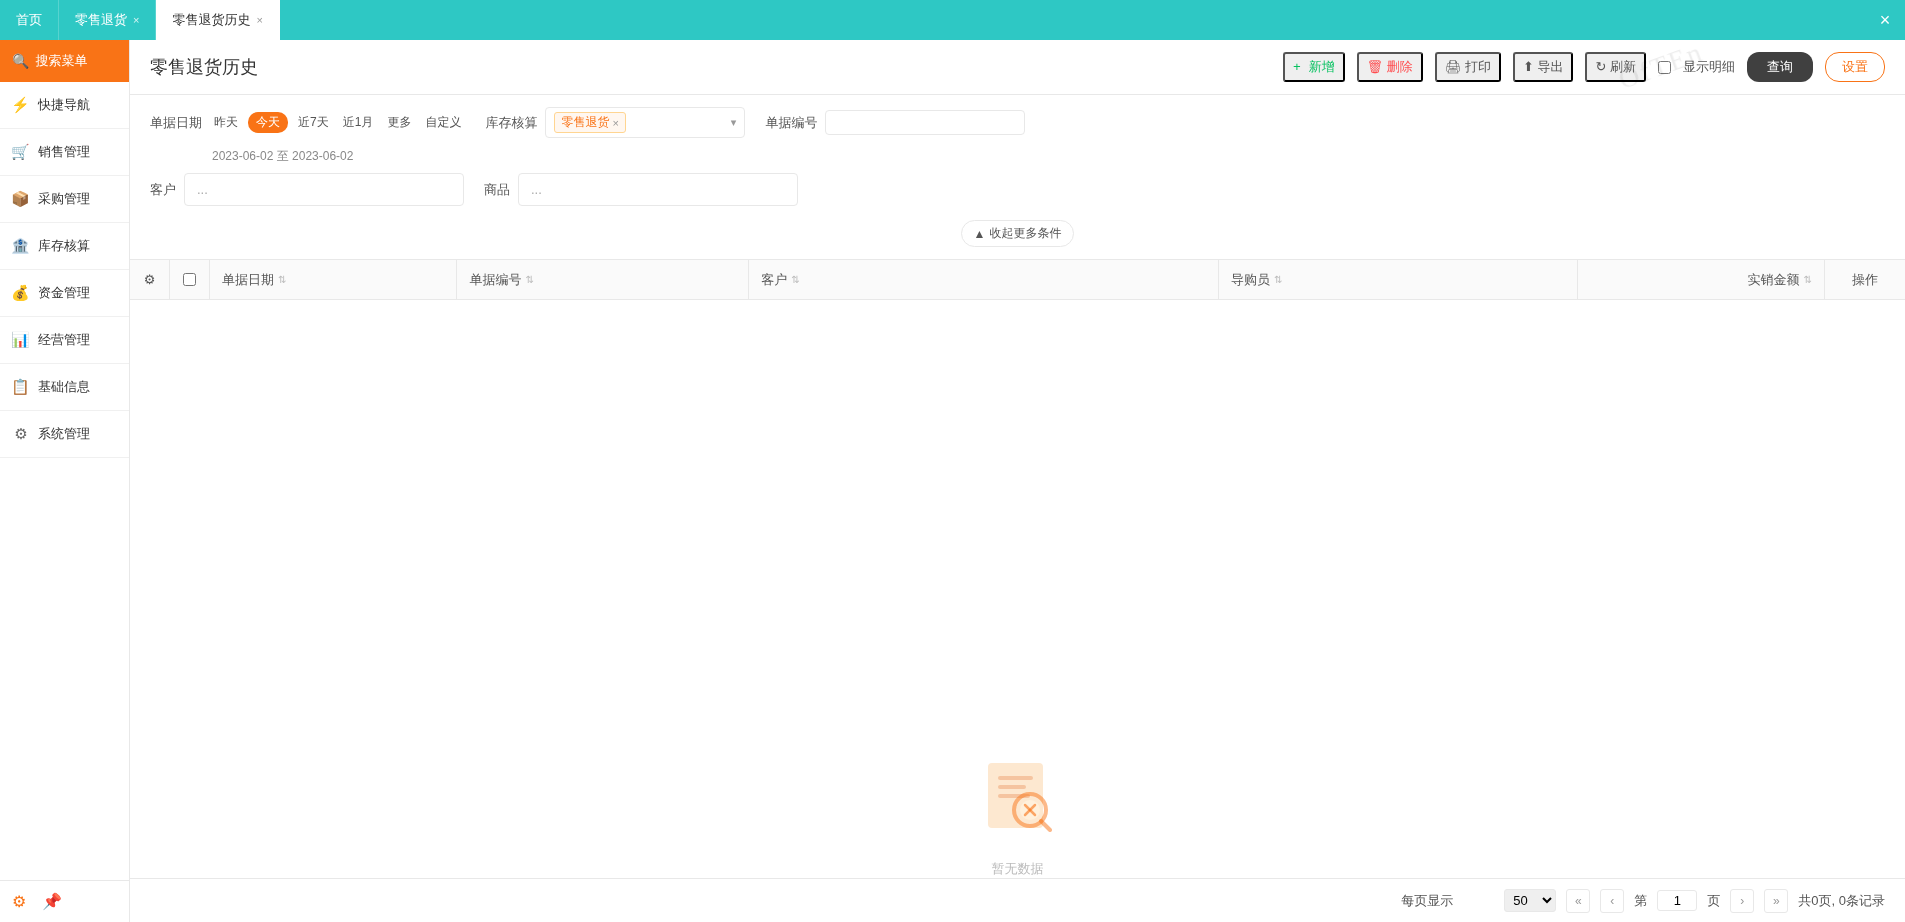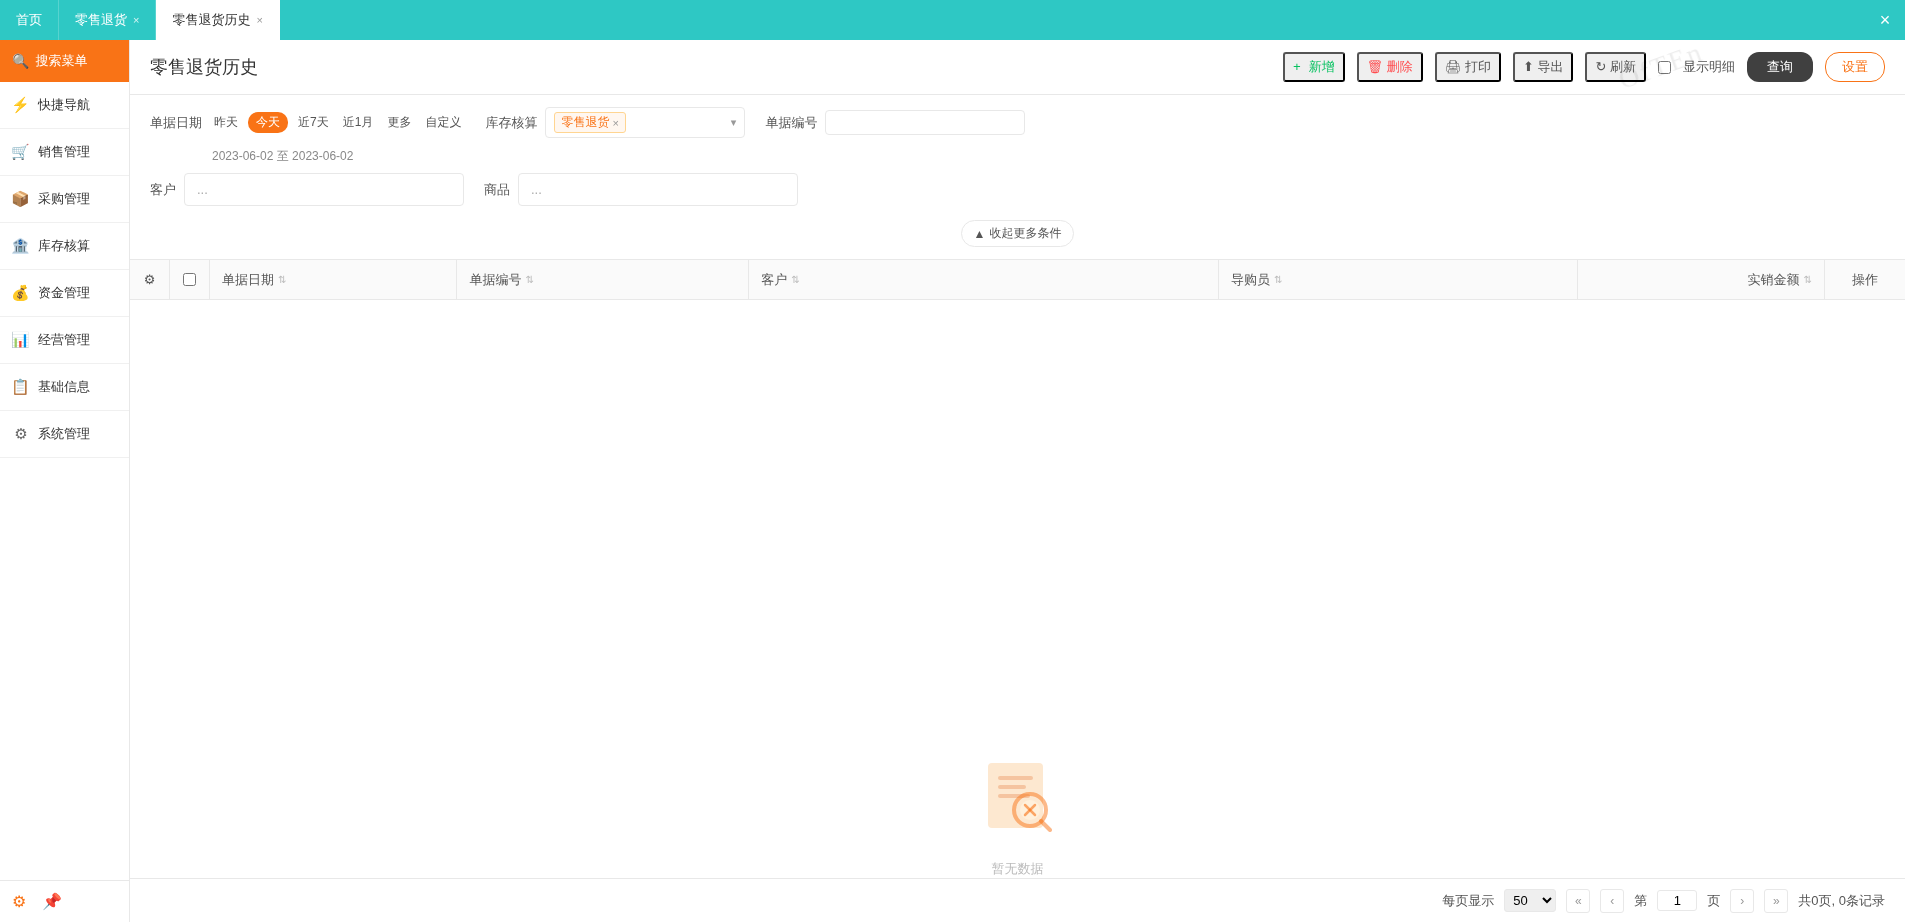--- a/index.html
+++ b/index.html
@@ -367,20 +367,21 @@
       flex-shrink: 0;
       font-size: 13px;
       color: #555;
     }
     .pagination-select {
       border: 1px solid #e8e8e8;
       border-radius: 3px;
       padding: 2px 4px;
       font-size: 13px;
       cursor: pointer;
+      margin-left: 41px;
     }
     .pagination-btn {
       width: 24px;
       height: 24px;
       border: 1px solid #e8e8e8;
       border-radius: 3px;
       display: flex;
       align-items: center;
       justify-content: center;
       cursor: pointer;

